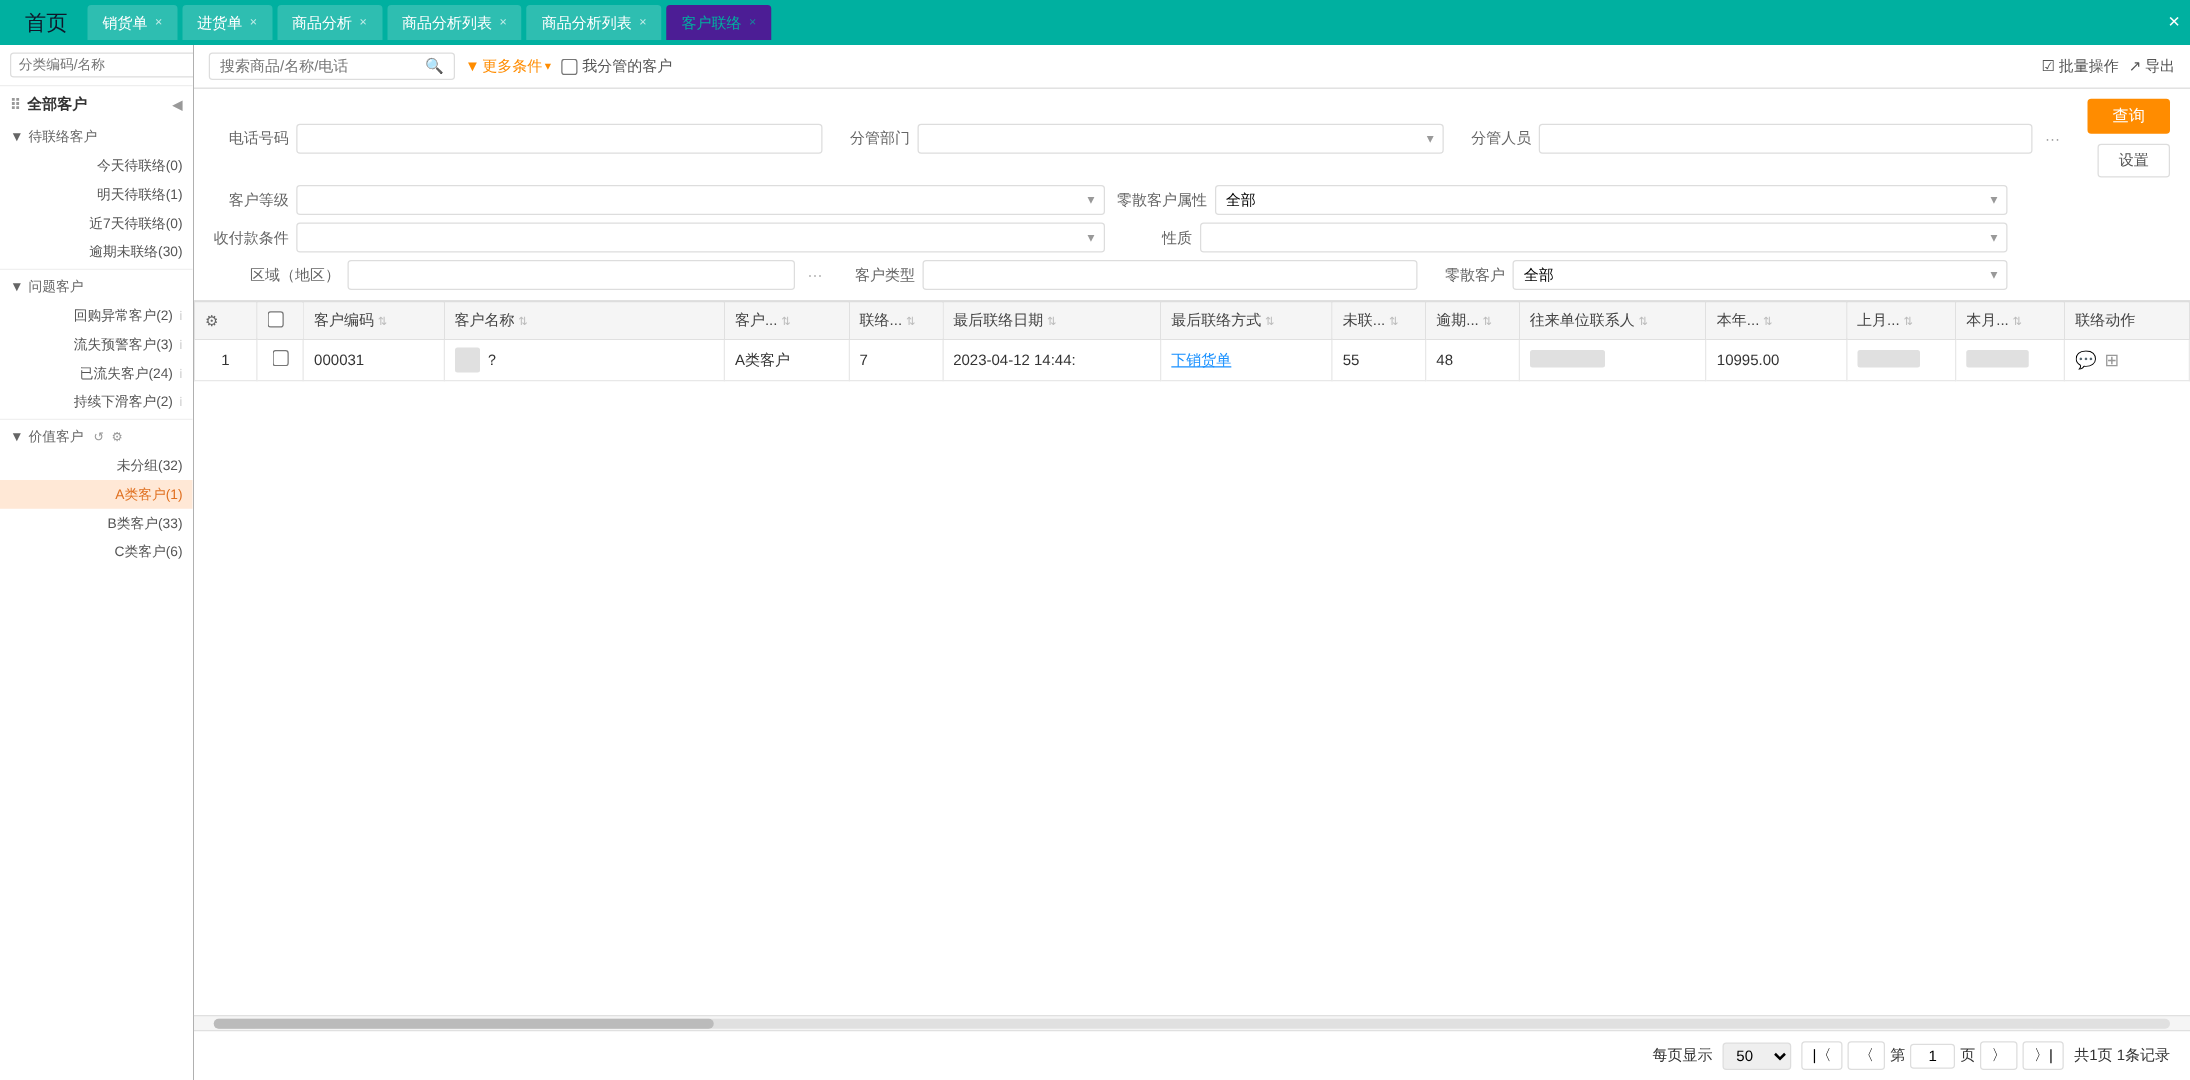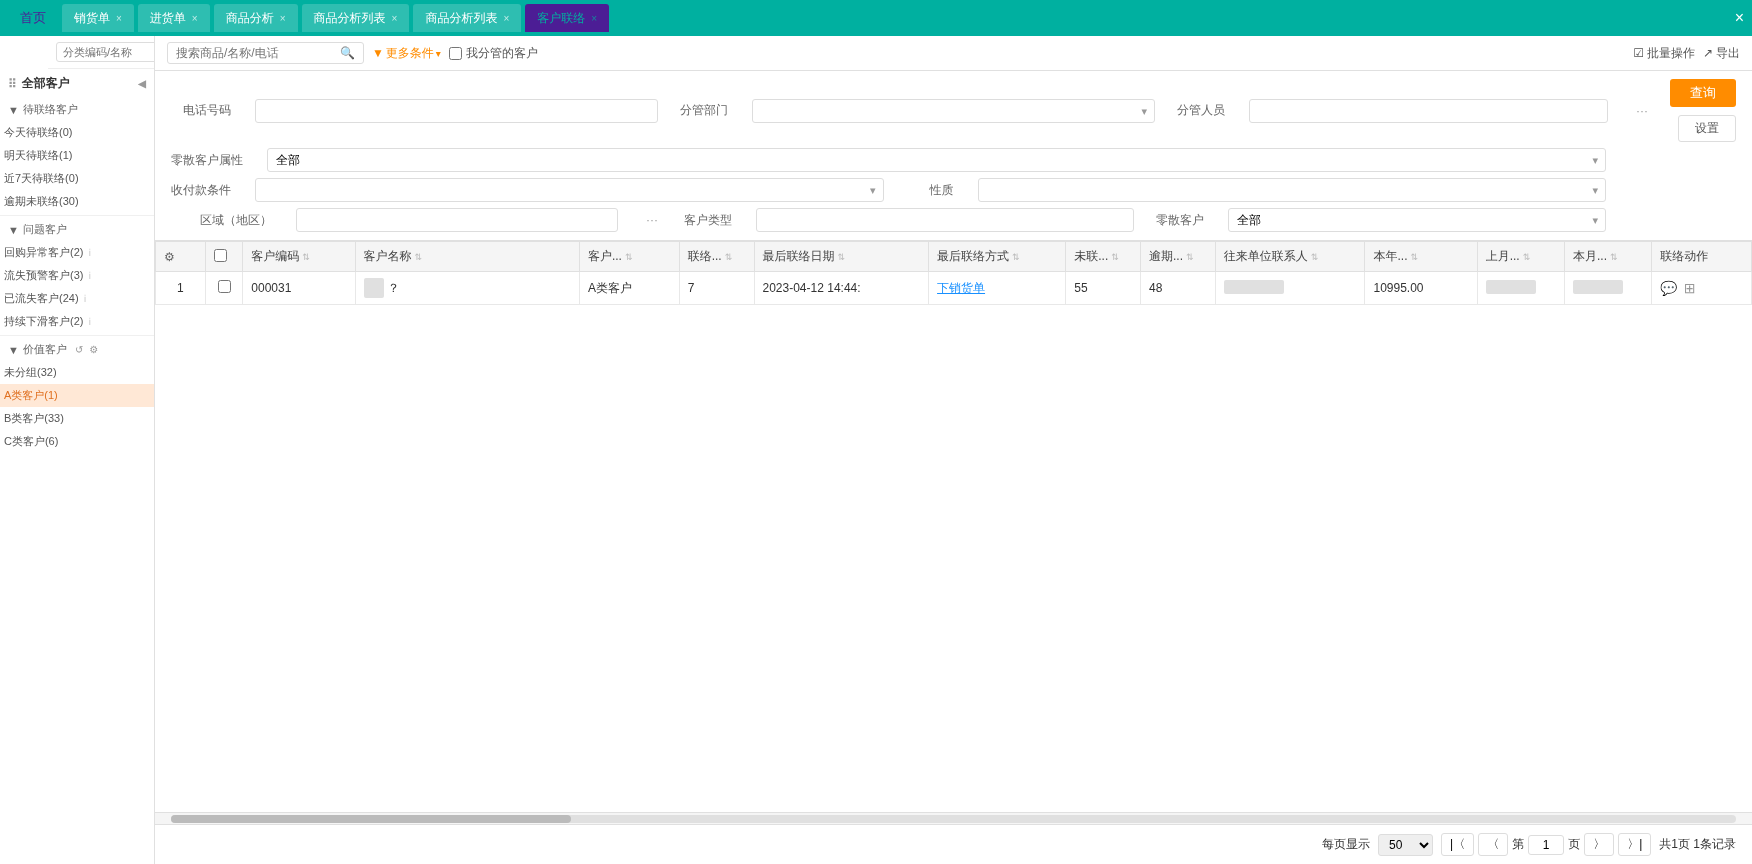--- a/index.html
+++ b/index.html
@@ -1,58 +1,58 @@
 <!DOCTYPE html>
 <html><head>
   <meta charset="utf-8">
   <style>
     * { margin: 0; padding: 0; box-sizing: border-box; }
     body { font-family: 'Microsoft YaHei', Arial, sans-serif; font-size: 12px; background: #f0f0f0; color: #333; width: 1752px; height: 864px; overflow: hidden; }
 
     
     .top-nav { display: flex; align-items: center; background: #00b0a0; height: 36px; padding: 0 8px; gap: 4px; }
-    .nav-home { color: #4c1d95; font-size: 13px; padding: 0 12px; cursor: pointer; white-space: nowrap; }
+    .nav-home { color: #0f172a; font-size: 17px; padding: 0 12px; cursor: pointer; white-space: nowrap; }
     .nav-tab { display: flex; align-items: center; background: rgba(255,255,255,0.18); color: #fff; font-size: 12px; padding: 0 12px; height: 28px; border-radius: 3px 3px 0 0; cursor: pointer; gap: 6px; position: relative; }
     .nav-tab.active { background: #4c1d95; color: #00b0a0; }
     .nav-tab .close-btn { font-size: 10px; color: inherit; opacity: 0.7; }
     .nav-close-all { margin-left: auto; color: #fff; font-size: 16px; cursor: pointer; }
 
     
     .main-layout { display: flex; height: calc(864px - 36px); }
 
     
     .sidebar { width: 155px; background: #fff; border-right: 1px solid #e0e0e0; display: flex; flex-direction: column; overflow-y: auto; flex-shrink: 0; }
-    .sidebar-search { display: flex; align-items: center; padding: 6px 8px; border-bottom: 1px solid #eee; margin-left: 48px; }
+    .sidebar-search { display: flex; align-items: center; padding: 6px 8px; border-bottom: 1px solid #eee; }
     .sidebar-search input { flex: 1; border: 1px solid #ddd; border-radius: 3px; padding: 3px 6px; font-size: 11px; outline: none; }
     .sidebar-section-header { display: flex; align-items: center; padding: 6px 8px; font-weight: bold; font-size: 12px; color: #333; cursor: pointer; }
     .sidebar-section-header .dots { margin-right: 5px; color: #999; }
     .sidebar-section-header .collapse-btn { margin-left: auto; color: #999; font-size: 10px; }
     .sidebar-group-label { padding: 4px 8px; color: #666; font-size: 11px; display: flex; align-items: center; gap: 4px; cursor: pointer; }
     .sidebar-group-label .arrow { color: #666; }
-    .sidebar-item { padding: 4px 8px 4px 4px; font-size: 11px; color: #555; cursor: pointer; white-space: nowrap; overflow: hidden; text-overflow: ellipsis; }
+    .sidebar-item { padding: 4px 8px 4px 28px; font-size: 11px; color: #555; cursor: pointer; white-space: nowrap; overflow: hidden; text-overflow: ellipsis; text-align: right; }
     .sidebar-item.active { background: #ffe8d6; color: #e07020; }
     .sidebar-item .info-icon { color: #ccc; font-size: 10px; margin-left: 2px; }
 
     
     .content-area { flex: 1; display: flex; flex-direction: column; background: #000000; overflow: hidden; }
 
     
     .search-bar { display: flex; align-items: center; background: #fff; padding: 6px 12px; gap: 8px; border-bottom: 1px solid #e0e0e0; flex-shrink: 0; }
     .search-input-wrap { display: flex; align-items: center; border: 1px solid #ddd; border-radius: 3px; padding: 3px 8px; gap: 4px; }
     .search-input-wrap input { border: none; outline: none; font-size: 12px; width: 160px; }
     .search-icon { color: #999; cursor: pointer; }
     .my-customer-check { display: flex; align-items: center; gap: 4px; color: #555; cursor: pointer; font-size: 12px; }
     .top-actions { margin-left: auto; display: flex; gap: 8px; align-items: center; }
     .action-link { color: #555; font-size: 12px; cursor: pointer; display: flex; align-items: center; gap: 3px; }
 
     
     .filter-panel { background: #fff; padding: 8px 16px; border-bottom: 1px solid #e0e0e0; flex-shrink: 0; }
     .filter-row { display: flex; align-items: center; gap: 0; margin-bottom: 6px; }
     .filter-row:last-child { margin-bottom: 0; padding-left: 29px; }
-    .filter-cell { display: flex; align-items: center; flex: 1; gap: 24px; padding-right: 10px; }
+    .filter-cell { display: flex; align-items: center; flex: 1; gap: 6px; padding-right: 10px; }
     .filter-label { color: #666; font-size: 12px; white-space: nowrap; min-width: 60px; text-align: right; }
     .filter-input { flex: 1; border: 1px solid #ddd; border-radius: 3px; padding: 4px 8px; font-size: 12px; outline: none; }
     .filter-select { flex: 1; border: 1px solid #ddd; border-radius: 3px; padding: 4px 28px 4px 8px; font-size: 12px; outline: none; appearance: none; background: #fff; position: relative; cursor: pointer; }
     .filter-select-wrap { flex: 1; position: relative; }
     .filter-select-wrap select { width: 100%; border: 1px solid #ddd; border-radius: 3px; padding: 4px 24px 4px 8px; font-size: 12px; outline: none; appearance: none; background: #fff; cursor: pointer; }
     .filter-select-wrap::after { content: '▾'; position: absolute; right: 8px; top: 50%; transform: translateY(-50%); color: #999; pointer-events: none; font-size: 11px; }
     .filter-dots { color: #999; cursor: pointer; padding: 0 4px; }
     .query-btn { background: #ff8c00; color: #fff; border: none; border-radius: 3px; padding: 5px 20px; font-size: 13px; cursor: pointer; }
     .settings-btn { background: #fff; color: #555; border: 1px solid #ddd; border-radius: 3px; padding: 4px 16px; font-size: 12px; cursor: pointer; margin-top: 4px; }
     .filter-actions { display: flex; flex-direction: column; align-items: flex-end; gap: 4px; padding-left: 8px; }
@@ -224,20 +224,28 @@
           <input type="text" class="filter-input" value="" style="flex: 1 1 0%;">
           <span class="filter-dots">···</span>
         </div>
         <div class="filter-actions">
           <button class="query-btn">查询</button>
           <button class="settings-btn">设置</button>
         </div>
       </div>
 
       <div class="filter-row">
+        <div class="filter-cell">
+          <span class="filter-label">客户等级</span>
+          <div class="filter-select-wrap">
+            <select class="filter-select">
+              <option></option>
+            </select>
+          </div>
+        </div>
         <div class="filter-cell">
           <span class="filter-label">零散客户属性</span>
           <div class="filter-select-wrap">
             <select class="filter-select">
               <option>全部</option>
             </select>
           </div>
         </div>
         <div style="width:120px;"></div>
       </div>

